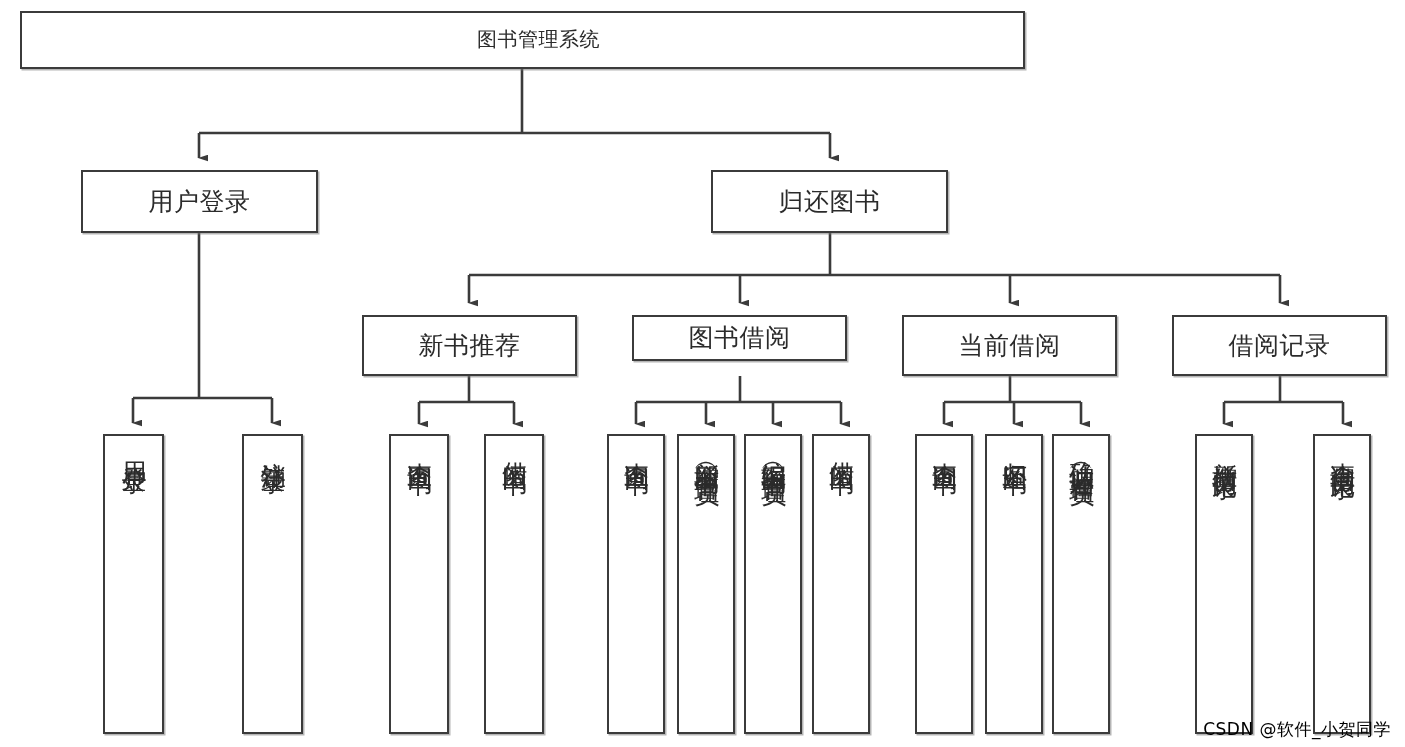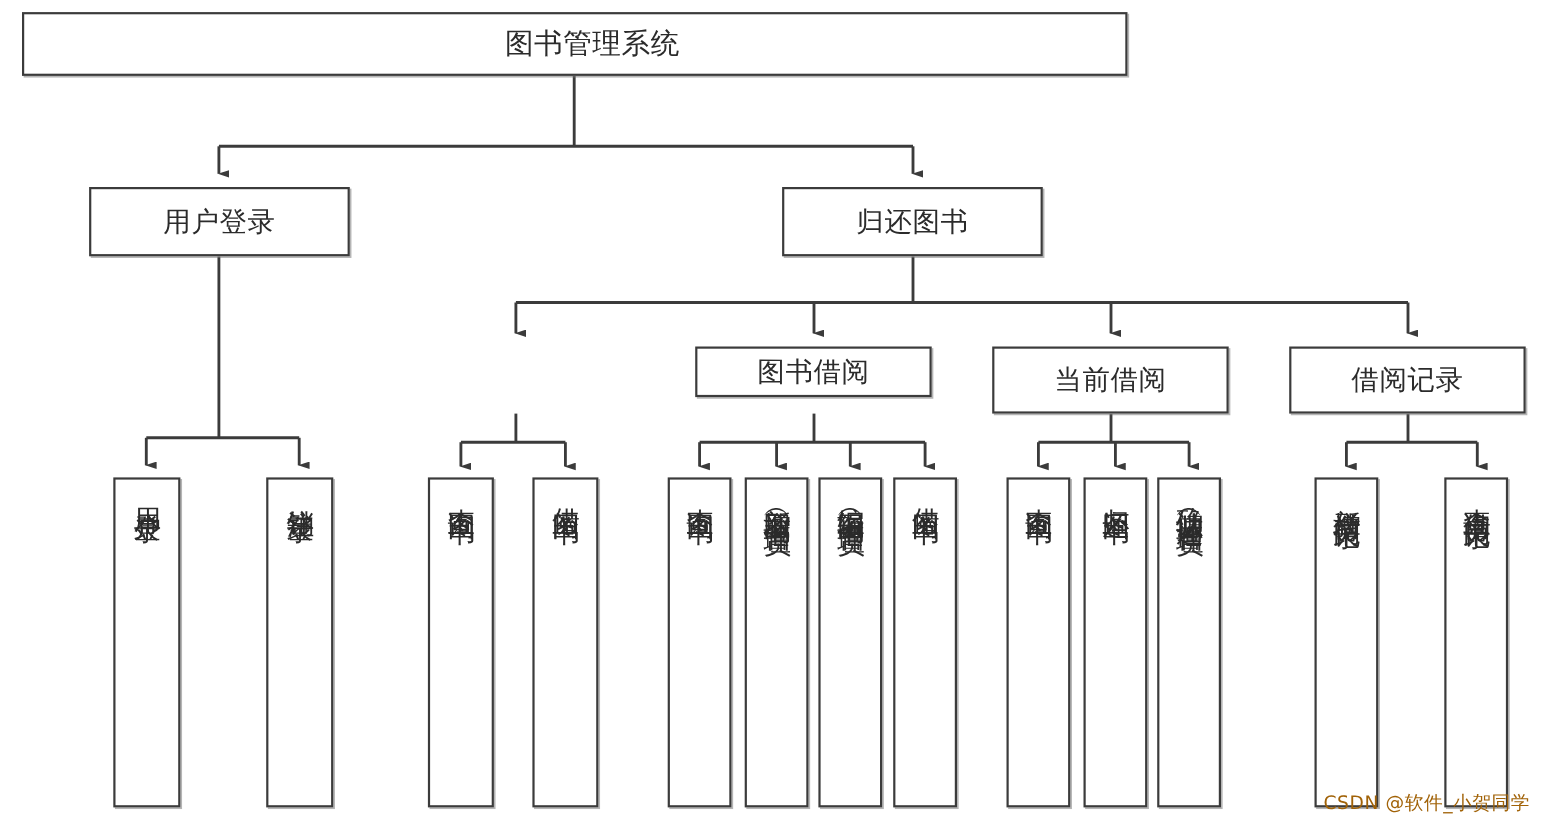--- a/index.html
+++ b/index.html
@@ -42,42 +42,42 @@
     text-align: center;
     line-height: 1.18;
     letter-spacing: 0.5px;
     white-space: nowrap;
   }
   
   .node.horiz .label {
     writing-mode: horizontal-tb;
     font-size: 25px;
   }
-  .node.root .label { font-size: 26px; margin-left: 32px; }
+  .node.root .label { font-size: 20px; margin-left: 32px; }
   
   .node.vert {
     align-items: flex-start;
     justify-content: center;
     padding-top: 6px;
   }
   .node.vert .label {
     writing-mode: vertical-rl;
     text-orientation: upright;
     font-size: 25px;
     line-height: 1.05;
     letter-spacing: 3px;
     white-space: nowrap;
     max-height: 290px;
   }
   #watermark {
     position: absolute;
     right: 14px;
     bottom: 6px;
     font-size: 17px;
-    color: #a16207;
+    color: #000000;
     letter-spacing: 0.5px;
     white-space: nowrap;
     user-select: none;
   }
 </style>
 </head>
 <body>
 
 <div id="diagram-root">
 
@@ -135,20 +135,23 @@
     <span class="label">图书管理系统</span>
   </div>
 
   <div class="node horiz" style="left:81px; top:170px; width:237px; height:63px;">
     <span class="label">用户登录</span>
   </div>
   <div class="node horiz" style="left:711px; top:170px; width:237px; height:63px;">
     <span class="label">归还图书</span>
   </div>
 
+  <div class="node horiz" style="left:362px; top:315px; width:215px; height:61px;">
+    <span class="label">新书推荐</span>
+  </div>
   <div class="node horiz" style="left:632px; top:315px; width:215px; height:46px;">
     <span class="label">图书借阅</span>
   </div>
   <div class="node horiz" style="left:902px; top:315px; width:215px; height:61px;">
     <span class="label">当前借阅</span>
   </div>
   <div class="node horiz" style="left:1172px; top:315px; width:215px; height:61px;">
     <span class="label">借阅记录</span>
   </div>
 

